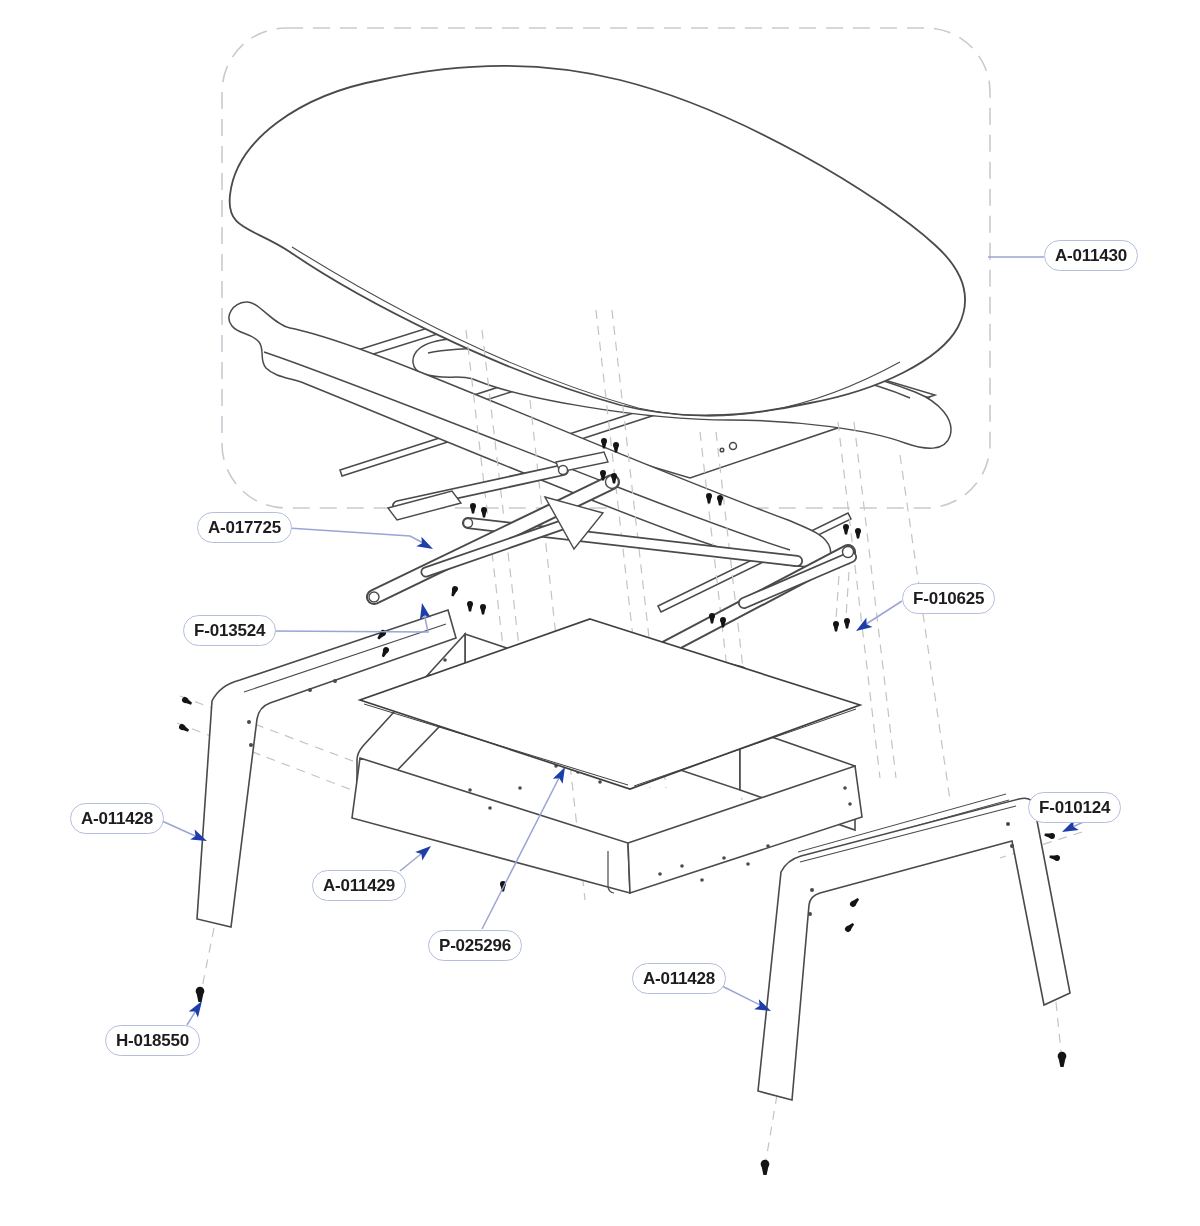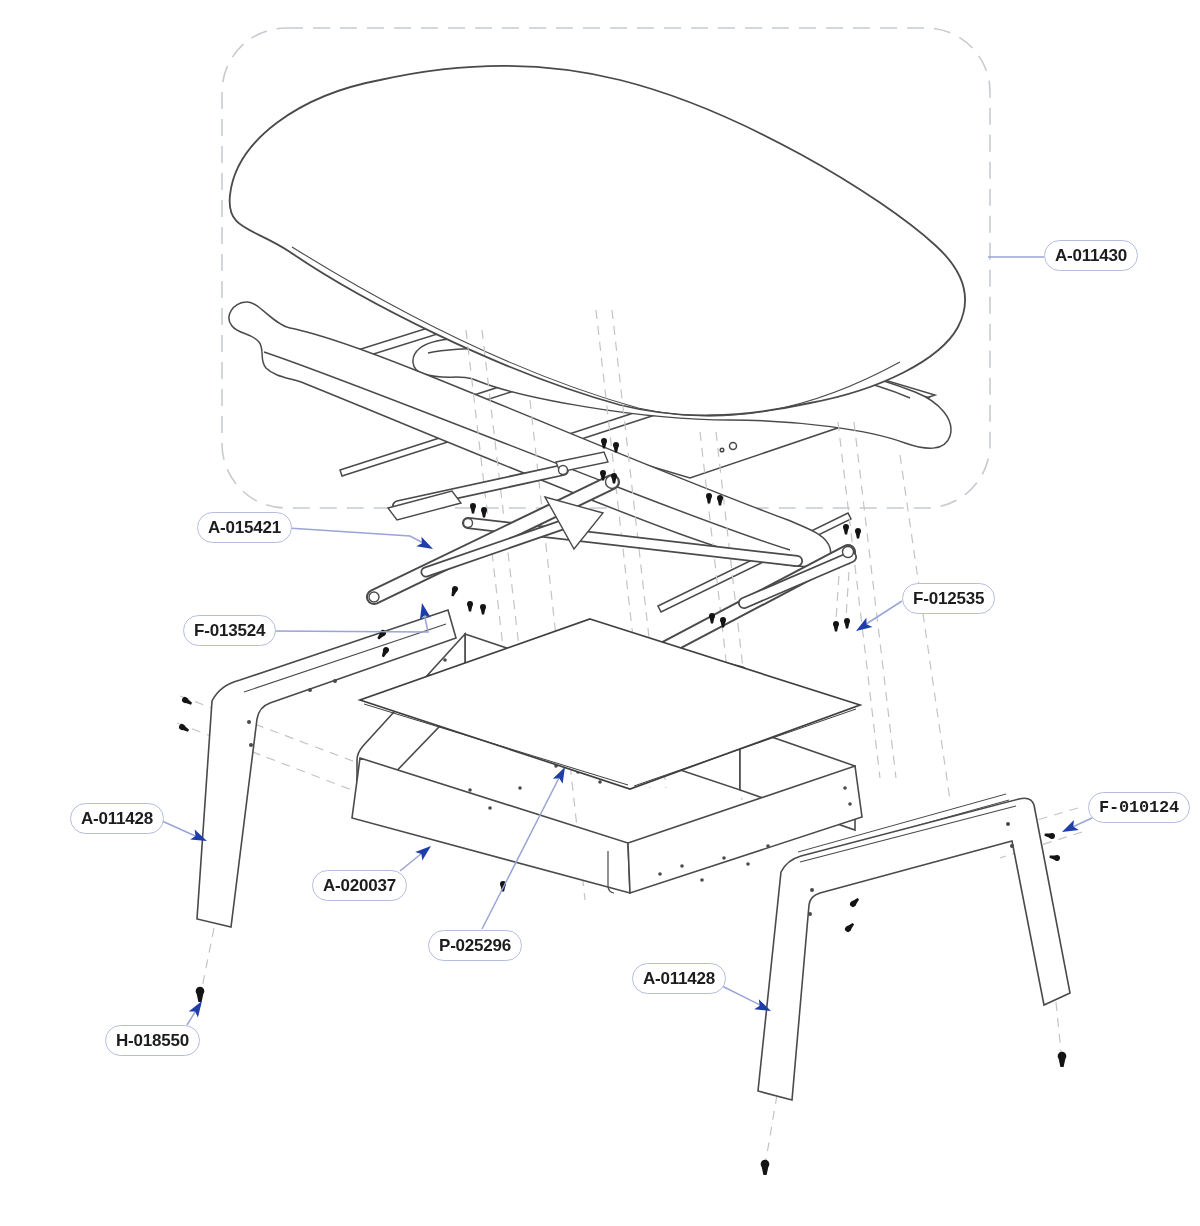--- a/index.html
+++ b/index.html
@@ -281,31 +281,31 @@
       <path d="M0 0 L-16 5.5 L-12.5 0 L-16 -5.5 Z" transform="translate(431,846) rotate(-40)"></path>
       <path d="M0 0 L-16 5.5 L-12.5 0 L-16 -5.5 Z" transform="translate(565,767) rotate(-63)"></path>
       <path d="M0 0 L-16 5.5 L-12.5 0 L-16 -5.5 Z" transform="translate(771,1011) rotate(25)"></path>
       <path d="M0 0 L-16 5.5 L-12.5 0 L-16 -5.5 Z" transform="translate(1062,832) rotate(154)"></path>
       <path d="M0 0 L-16 5.5 L-12.5 0 L-16 -5.5 Z" transform="translate(202,1001) rotate(-57)"></path>
     </g>
   </svg>
 
   <div class="callout" style="left:1044px;top:240px;">A-011430</div>
 
-  <div class="callout" style="left:197px;top:512px;">A-015421</div>
+  <div class="callout" style="left:197px;top:512px;">A-017725</div>
 
   <div class="callout" style="left:183px;top:615px;">F-013524</div>
 
-  <div class="callout" style="left:902px;top:583px;">F-012535</div>
+  <div class="callout" style="left:902px;top:583px;">F-010625</div>
 
   <div class="callout" style="left:70px;top:803px;">A-011428</div>
 
-  <div class="callout" style="left:312px;top:870px;">A-020037</div>
+  <div class="callout" style="left:312px;top:870px;">A-011429</div>
 
   <div class="callout" style="left:428px;top:930px;">P-025296</div>
 
   <div class="callout" style="left:632px;top:963px;">A-011428</div>
 
-  <div class="callout" style="left:1088px;top:792px;font-family:Liberation Mono, monospace;">F-010124</div>
+  <div class="callout" style="left:1028px;top:792px;">F-010124</div>
 
   <div class="callout" style="left:105px;top:1025px;">H-018550</div>
 
 </div>
 
 </body></html>

